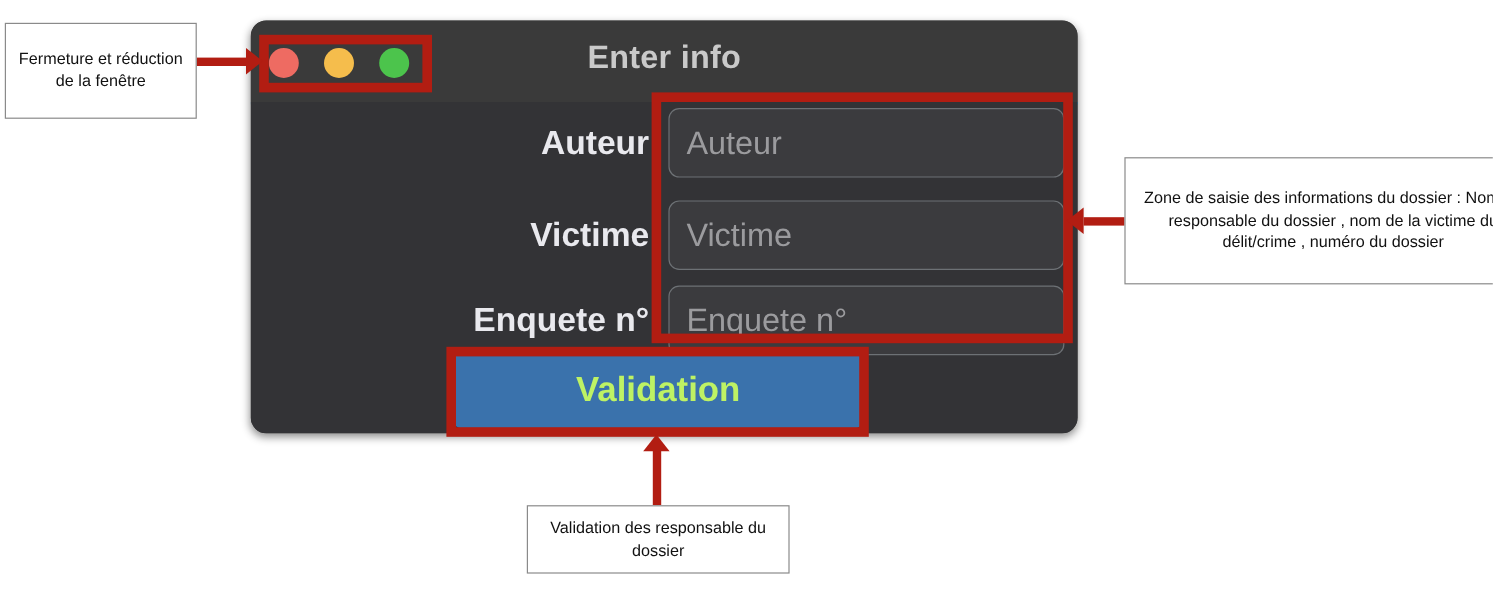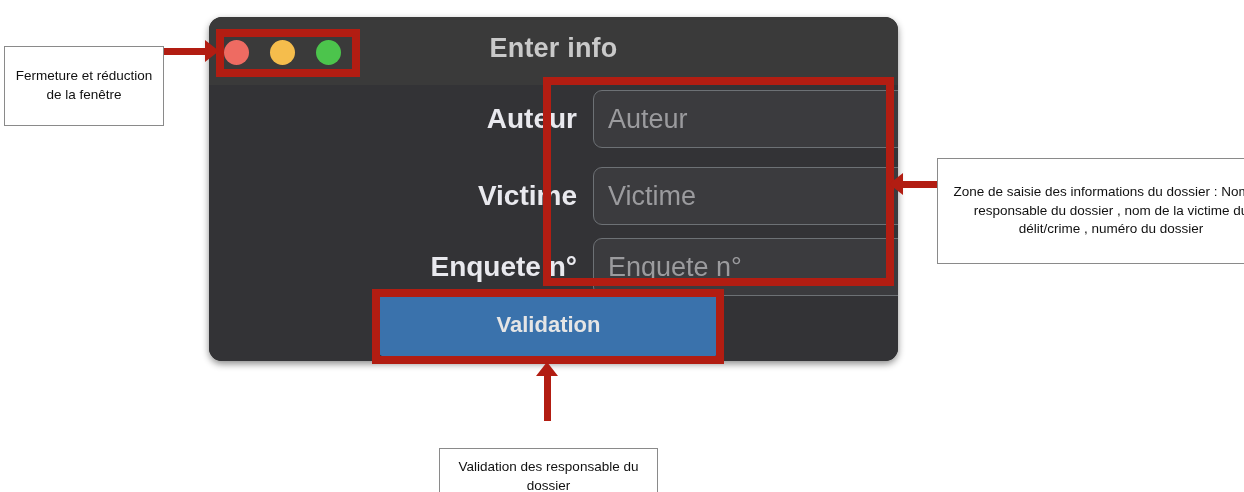--- a/index.html
+++ b/index.html
@@ -68,21 +68,20 @@
     width: 100%;
     bottom: 0;
     background: #333336;
   }
 
   .form-row {
     position: absolute;
     left: 0;
     width: 100%;
     height: 68px;
-    margin-left: 36px;
   }
   .form-row.row-0 { top: 0px; }
   .form-row.row-1 { top: 77px; }
   .form-row.row-2 { top: 148px; }
 
   .field-label {
     position: absolute;
     left: 60px;
     width: 272px;
     top: 50%;
@@ -118,23 +117,23 @@
 
   #validate-button {
     position: absolute;
     left: 167px;
     top: 208px;
     width: 345px;
     height: 64px;
     background: #3a72ac;
     border: none;
     border-radius: 10px;
-    color: #e5e5e5;
+    color: #bef264;
     font-family: "Liberation Sans", sans-serif;
-    font-size: 22px;
+    font-size: 29px;
     font-weight: bold;
     cursor: pointer;
   }
 
   
   .hl-box {
     position: absolute;
     border: 8px solid #b21d12;
     box-sizing: border-box;
     background: transparent;
@@ -150,21 +149,20 @@
     background: #ffffff;
     border: 1px solid #8a8a8a;
     color: #111111;
     font-size: 13.5px;
     line-height: 1.38;
     text-align: center;
     display: flex;
     align-items: center;
     justify-content: center;
     padding: 4px 8px;
-    margin-top: 27px;
   }
   #callout-window-controls { left: 4px;   top: 19px;  width: 160px; height: 80px; }
   #callout-input-zone      { left: 937px; top: 131px; width: 348px; height: 106px; }
   #callout-validate        { left: 439px; top: 421px; width: 219px; height: 57px; }
 
   
   .arrow-line {
     position: absolute;
     background: #b21d12;
   }

